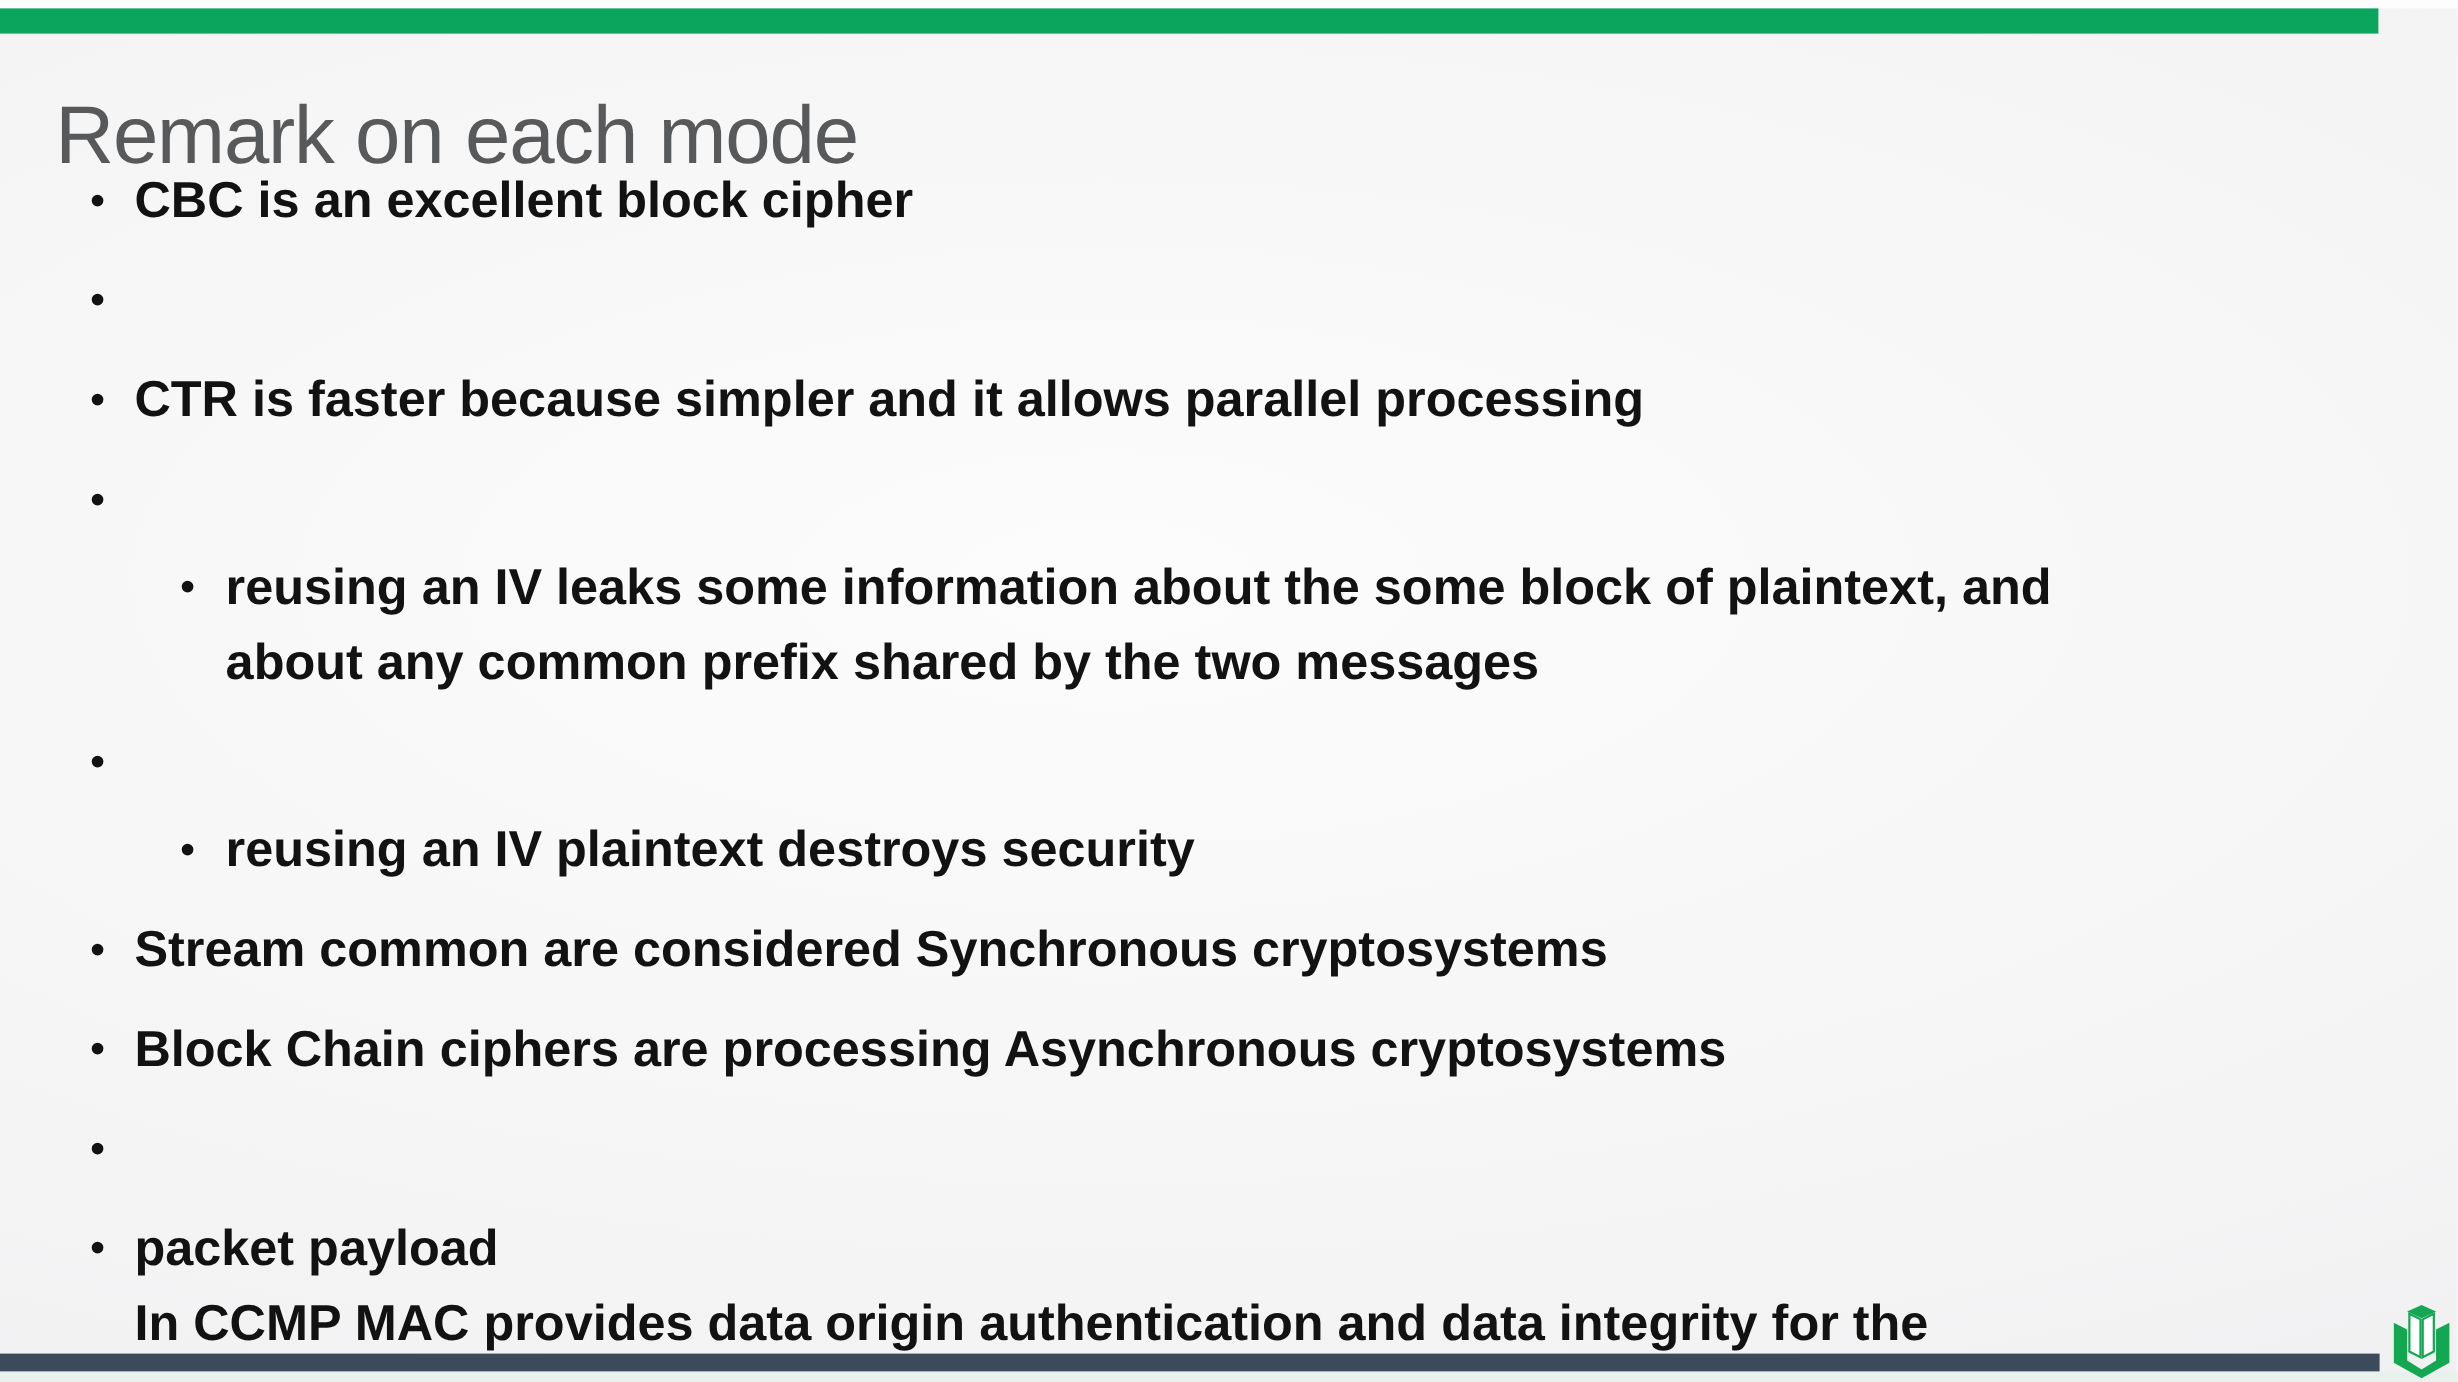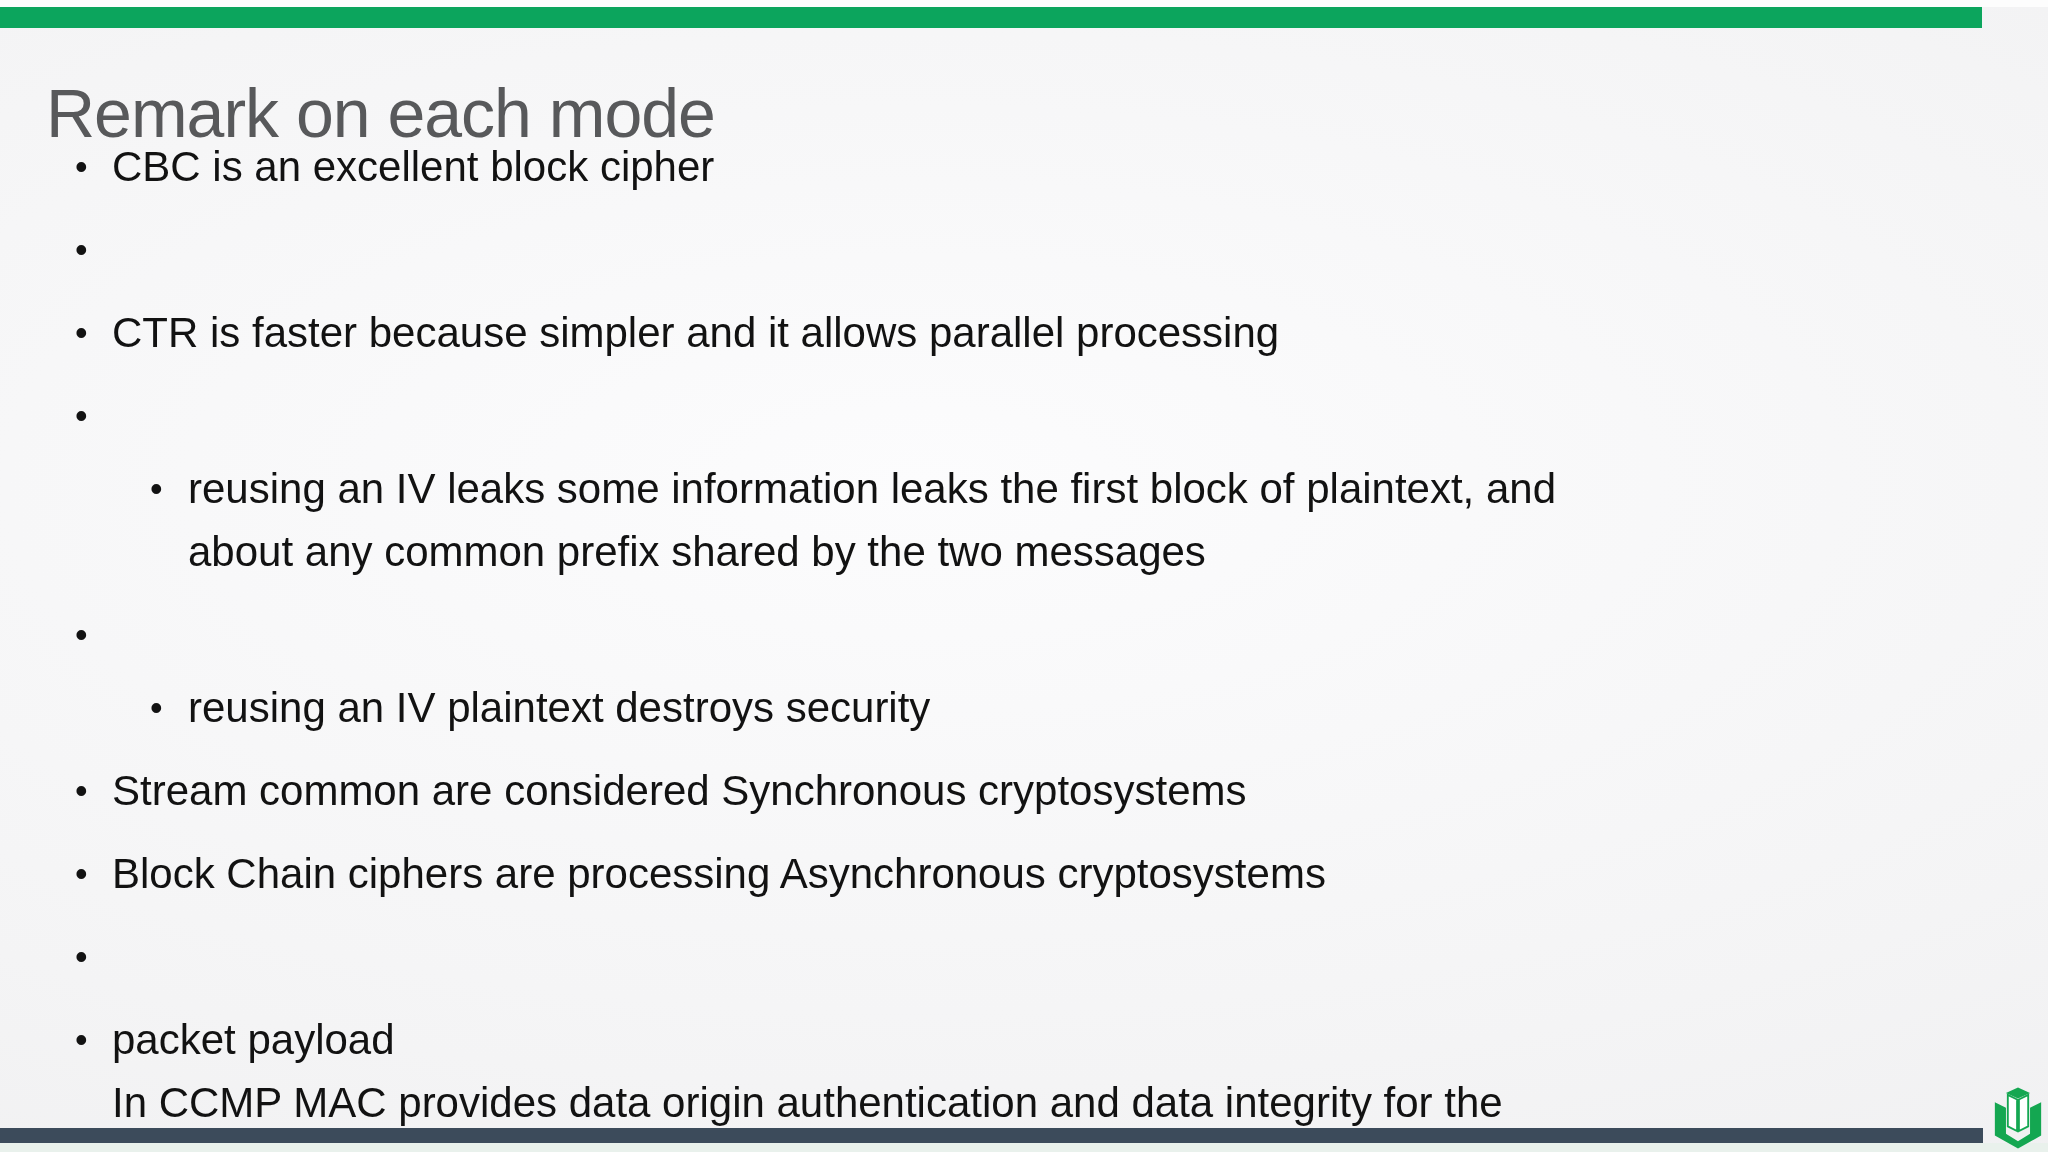--- a/index.html
+++ b/index.html
@@ -56,21 +56,21 @@
   .row.lvl2 { padding-left: 150px; margin-top: 10px; }
   .row:first-child { margin-top: 0; }
   .dot {
     flex: 0 0 37px;
     width: 37px;
     font-size: 36px;
     line-height: 63px;
     color: #121212;
   }
   .row.lvl2 .dot { flex: 0 0 38px; width: 38px; }
-  .txt { white-space: nowrap; }
+  .txt { white-space: nowrap; font-weight: bold; }
   .footer-bar {
     position: absolute;
     left: 0; top: 1128px;
     width: 1983px; height: 15px;
     background: #3C4B5B;
   }
   .footer-strip {
     position: absolute;
     left: 0; top: 1143px;
     width: 2048px; height: 9px;
@@ -110,21 +110,21 @@
       <span class="txt">CTR is faster because simpler and it allows parallel processing</span>
     </div>
 
     <div class="row lvl1">
       <span class="dot">•</span>
     </div>
 
     <div class="row lvl2">
       <span class="dot">•</span>
       <span class="txt">
-        <div>reusing an IV leaks some information leaks the first block of plaintext, and</div>
+        <div>reusing an IV leaks some information about the some block of plaintext, and</div>
         <div>about any common prefix shared by the two messages</div>
       </span>
     </div>
 
     <div class="row lvl1">
       <span class="dot">•</span>
     </div>
 
     <div class="row lvl2">
       <span class="dot">•</span>

